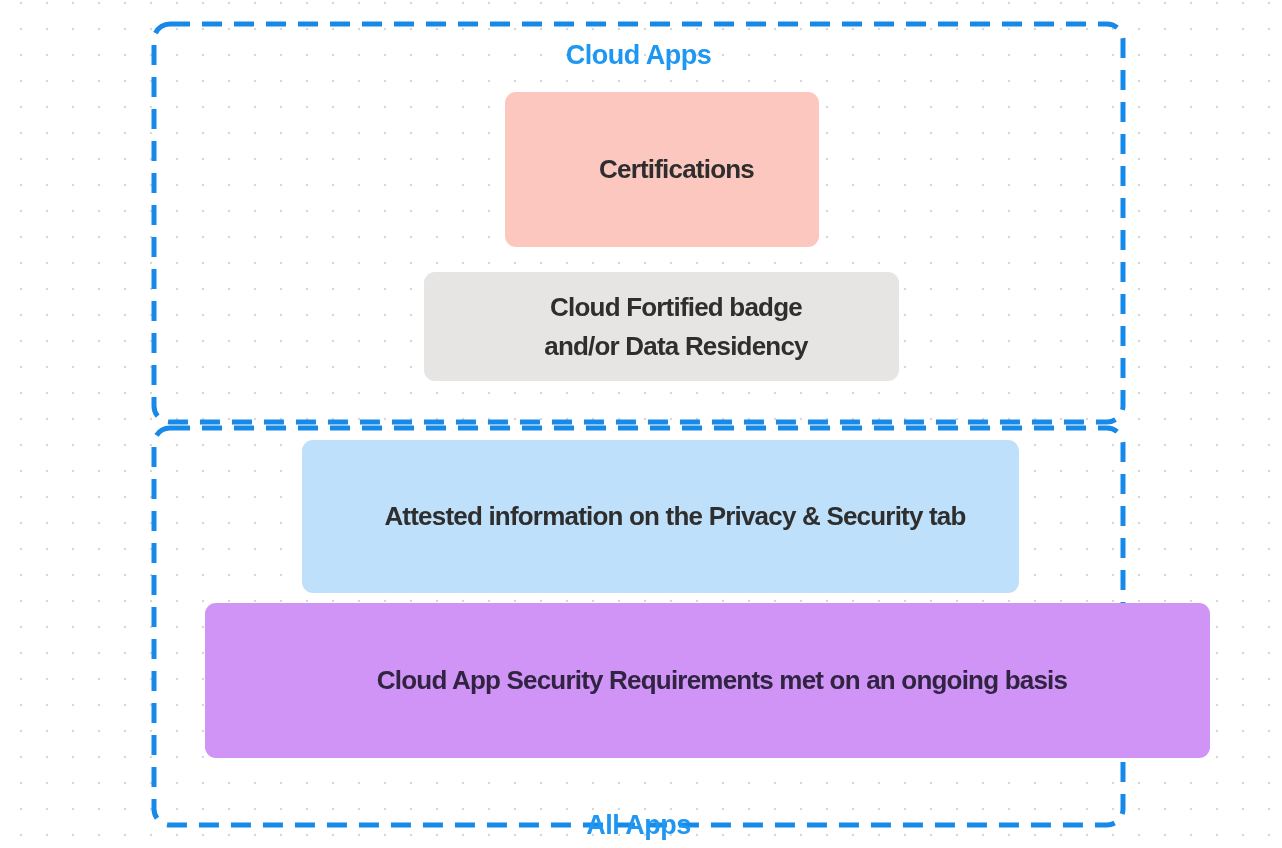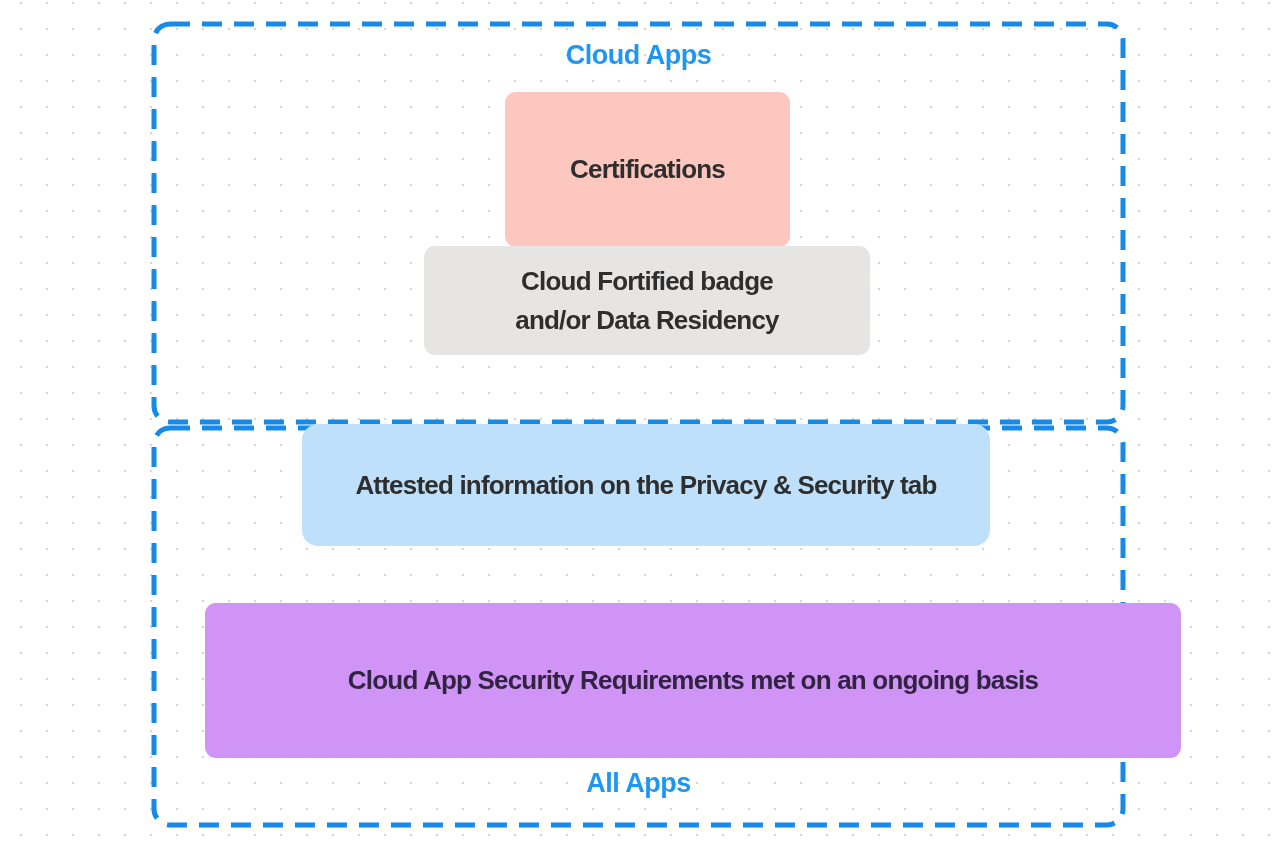--- a/index.html
+++ b/index.html
@@ -28,37 +28,38 @@
   .group-label {
     position: absolute;
     left: 152px;
     width: 973px;
     text-align: center;
     font-size: 27px;
     font-weight: bold;
     letter-spacing: -0.5px;
   }
   .group-label.top { top: 40px; }
-  .group-label.bottom { top: 768px; }
+  .group-label.bottom { top: 810px; }
   .box {
     position: absolute;
     border-radius: 11px;
     display: flex;
     align-items: center;
     justify-content: center;
     text-align: center;
     font-size: 26px;
     font-weight: bold;
     letter-spacing: -0.8px;
     line-height: 1.5;
     white-space: pre-line;
+    padding-left: 29px;
   }
   .box-certifications { left: 505px; top: 92px;  width: 285px; height: 155px; }
-  .box-fortified      { left: 424px; top: 246px; width: 446px; height: 109px; }
-  .box-attested       { left: 302px; top: 424px; width: 688px; height: 122px; border-radius: 16px; }
+  .box-fortified      { left: 424px; top: 272px; width: 446px; height: 109px; }
+  .box-attested       { left: 302px; top: 440px; width: 688px; height: 153px; }
   .box-requirements   { left: 205px; top: 603px; width: 976px; height: 155px; }
 </style>
 </head>
 <body>
 
 <div class="canvas">
 
   <svg class="border-layer" viewBox="0 0 1282 848" xmlns="http://www.w3.org/2000/svg">
     <rect x="154" y="24" width="969" height="398" rx="16" fill="none" stroke="#1789E8" stroke-width="5" stroke-dasharray="20 12"></rect>
     <rect x="154" y="428" width="969" height="397" rx="16" fill="none" stroke="#1789E8" stroke-width="5" stroke-dasharray="20 12"></rect>

